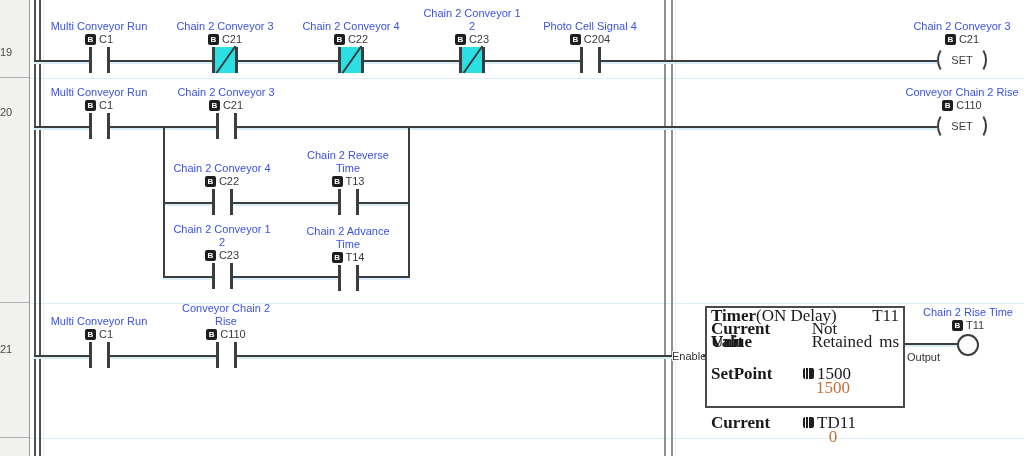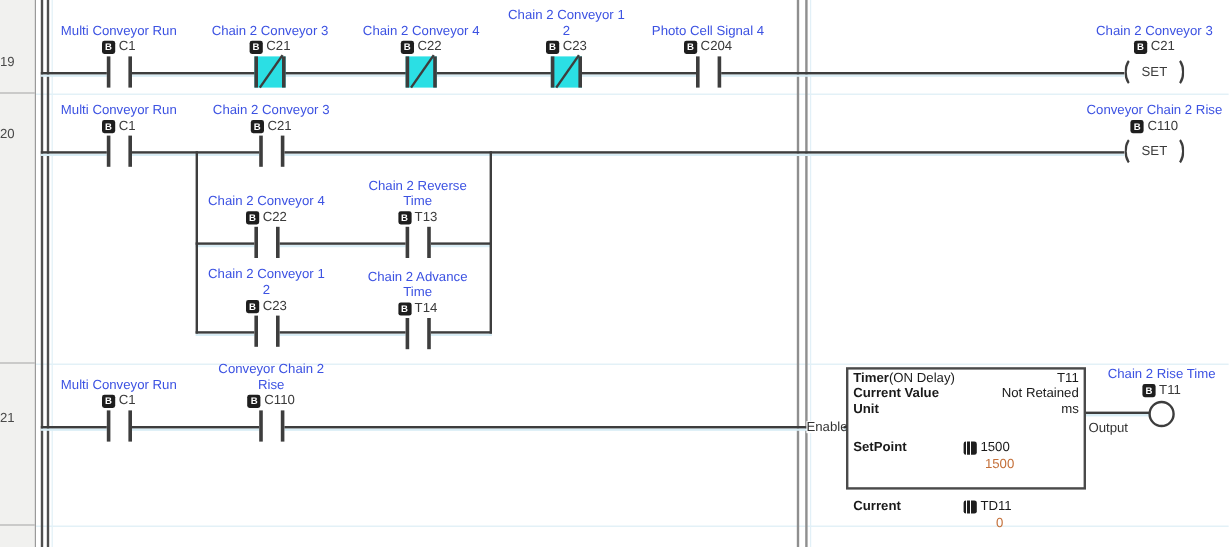--- a/index.html
+++ b/index.html
@@ -36,21 +36,21 @@
   .slash{position:absolute;left:10px;top:-4px;width:2px;height:33px;background:var(--wire);
          transform:rotate(35deg);}
   .set-coil{width:50px;height:26px;background:#fff;margin-top:1px;position:relative;
             display:flex;align-items:center;justify-content:center;}
   .arc{position:absolute;top:0;width:17px;height:26px;border:2px solid transparent;border-radius:50%;}
   .arc.l{left:0;border-left-color:var(--wire);}
   .arc.r{right:0;border-right-color:var(--wire);}
   .coil-label{font-size:11px;color:#3a3a3a;}
   .circle-coil{width:22px;height:22px;border:2px solid var(--wire);border-radius:50%;background:#fff;margin-top:2px;}
   .timerbox{position:absolute;left:705px;top:306px;width:200px;height:102px;background:#fff;
-            border:2px solid #4a4a4a;z-index:4;font-size:11px;color:#1a1a1a;}
+            border:2px solid #4a4a4a;z-index:4;font-size:17px;color:#1a1a1a;font-family:Liberation Serif, serif;}
   .trow{position:absolute;left:4px;right:4px;height:13px;line-height:13px;display:flex;
         justify-content:space-between;}
   .b{font-weight:bold;}
   .tval{position:absolute;left:96px;height:13px;line-height:13px;display:flex;align-items:center;gap:3px;}
   .tlive{position:absolute;left:96px;width:60px;text-align:center;color:var(--orange);
          height:13px;line-height:13px;}
   .pinlabel{position:absolute;font-size:11px;color:#333;line-height:10px;z-index:5;background:#fff;}
 </style>
 </head>
 <body>

